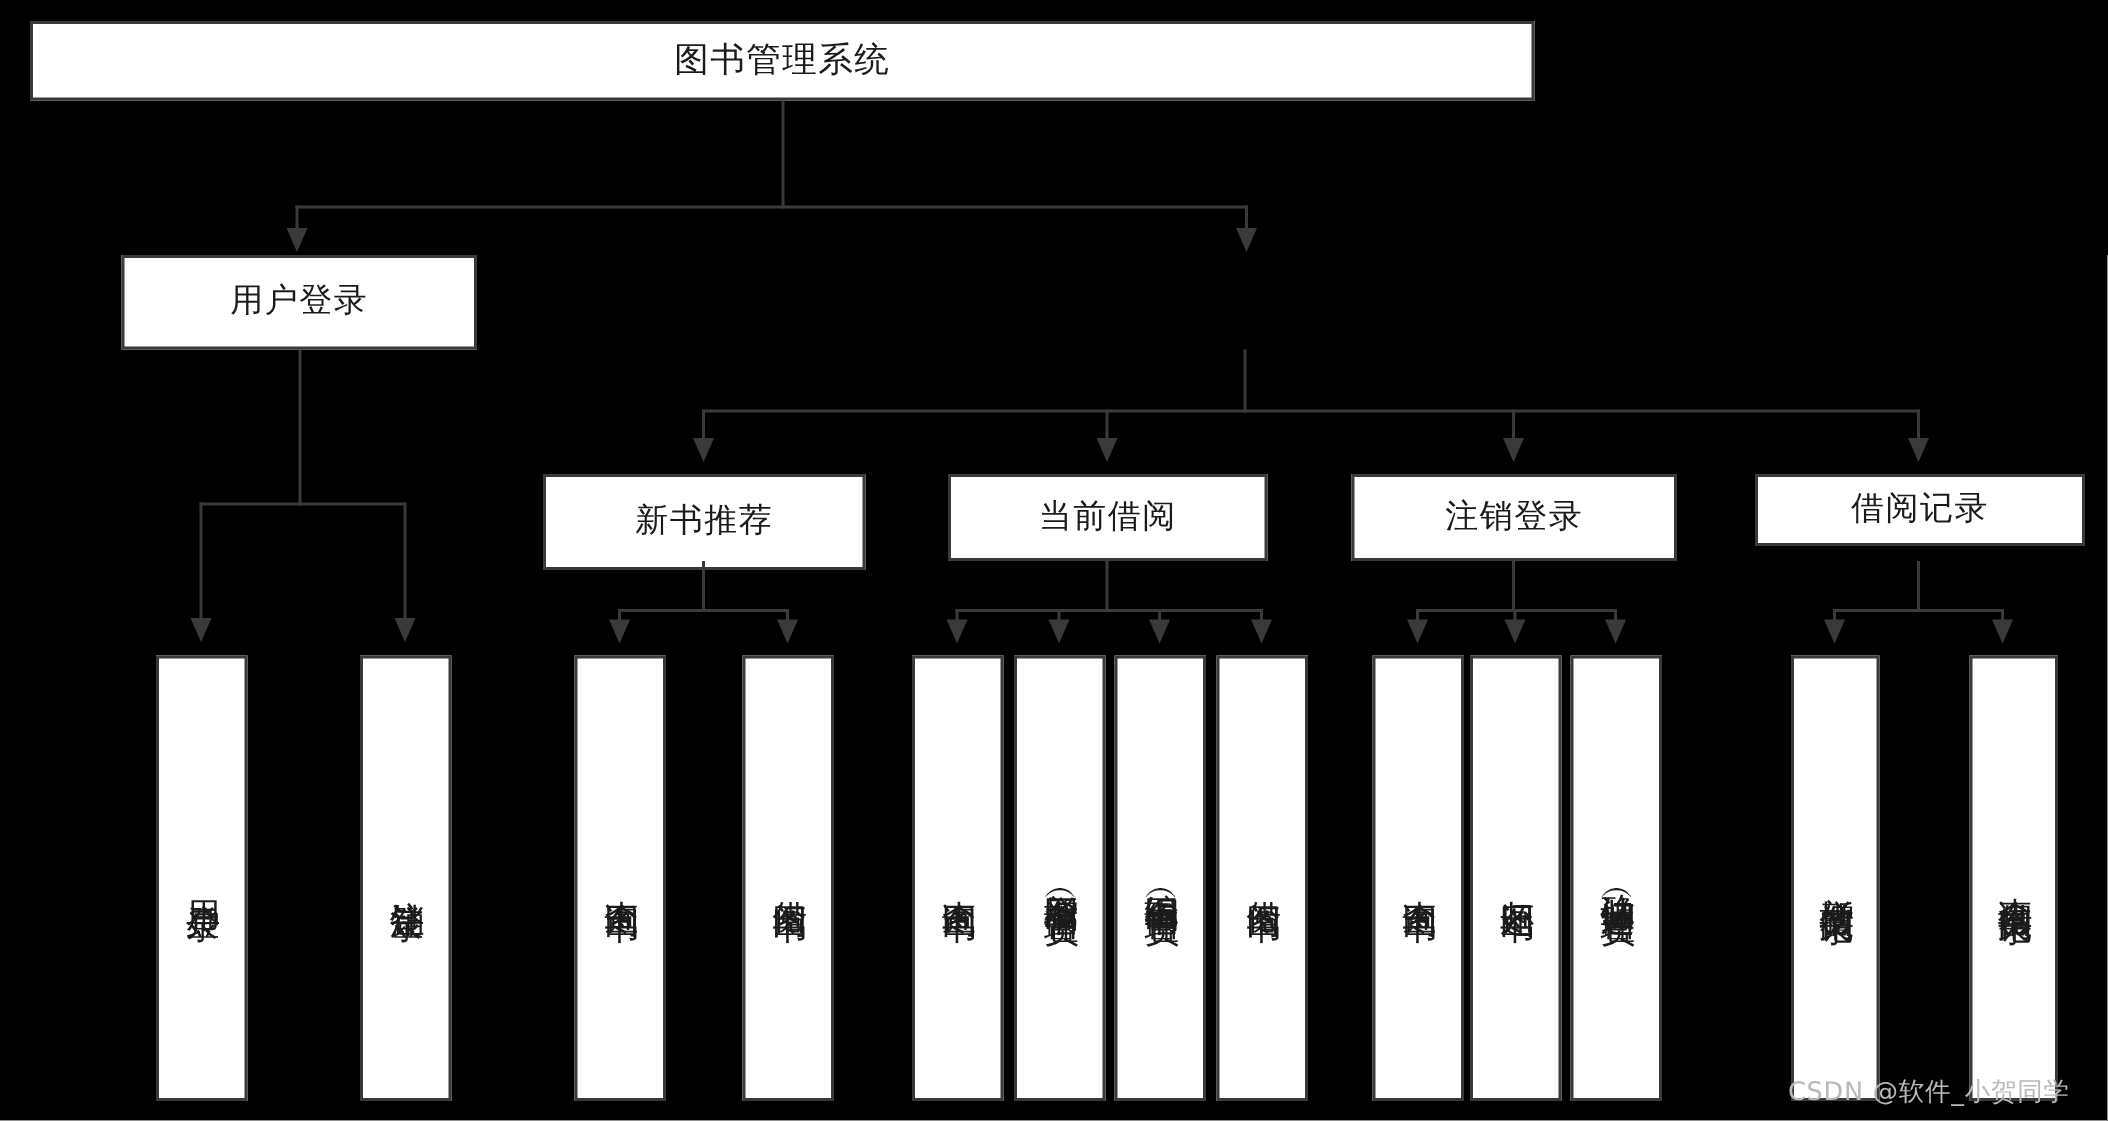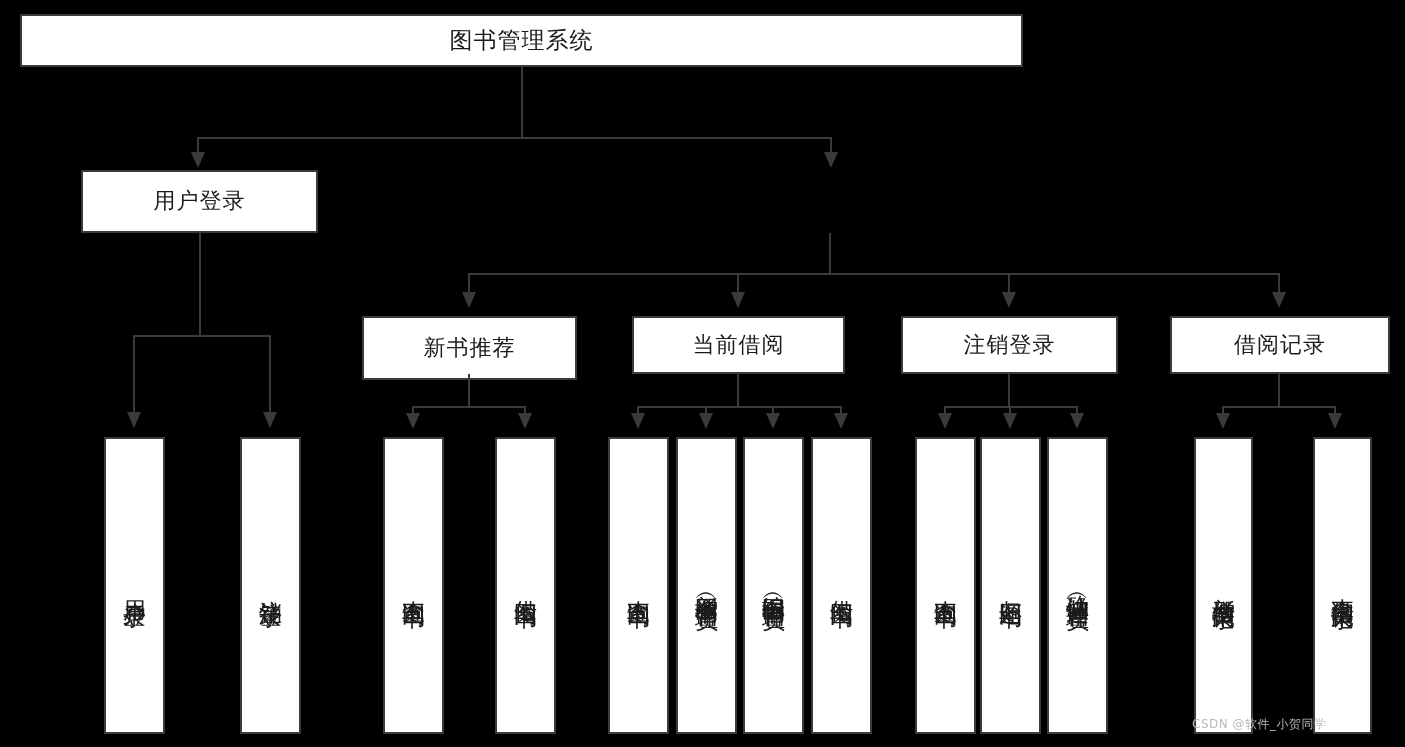--- a/index.html
+++ b/index.html
@@ -60,21 +60,21 @@
     position: absolute;
     width: 0;
     height: 0;
     border-left: 7px solid transparent;
     border-right: 7px solid transparent;
     border-top: 16px solid #3a3a3a;
   }
   .watermark {
     position: absolute;
     color: #b9b9b9;
-    font-size: 12px;
+    font-size: 17px;
     white-space: nowrap;
     letter-spacing: 0.5px;
   }
 </style>
 </head>
 <body>
 
 <div id="canvas">
 
   <div class="node node-h node-root" style="left:20px; top:14px; width:1003px; height:53px;">
@@ -122,21 +122,21 @@
 
   <div class="node node-h" style="left:362px; top:316px; width:215px; height:64px;">
     <span>新书推荐</span>
   </div>
   <div class="node node-h" style="left:632px; top:316px; width:213px; height:58px;">
     <span>当前借阅</span>
   </div>
   <div class="node node-h" style="left:901px; top:316px; width:217px; height:58px;">
     <span>注销登录</span>
   </div>
-  <div class="node node-h" style="left:1170px; top:316px; width:220px; height:58px;">
+  <div class="node node-h" style="left:1170px; top:316px; width:220px; height:48px;">
     <span>借阅记录</span>
   </div>
 
   <div class="conn conn-v" style="left:468px; top:374px; width:2px; height:34px;"></div>
   <div class="conn conn-h" style="left:412px; top:406px; width:114px; height:2px;"></div>
   <div class="conn conn-v" style="left:412px; top:406px; width:2px; height:12px;"></div>
   <div class="arrow" style="left:406px; top:413px;"></div>
   <div class="conn conn-v" style="left:524px; top:406px; width:2px; height:12px;"></div>
   <div class="arrow" style="left:518px; top:413px;"></div>
 

